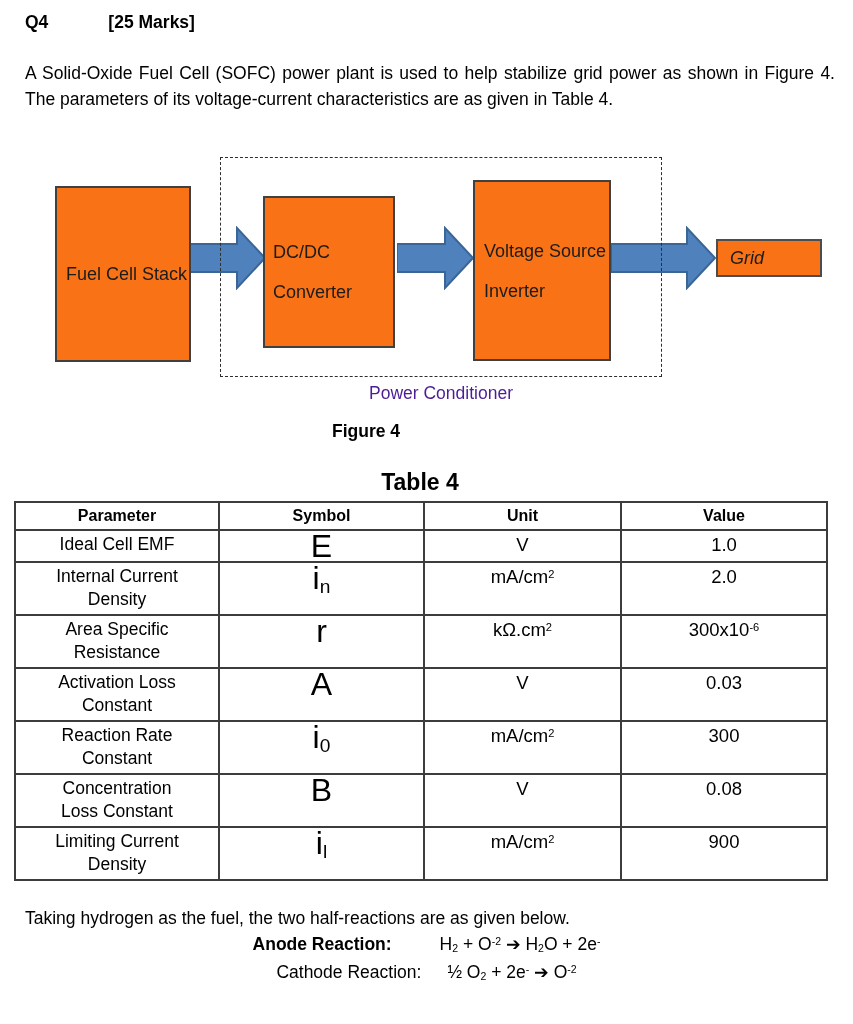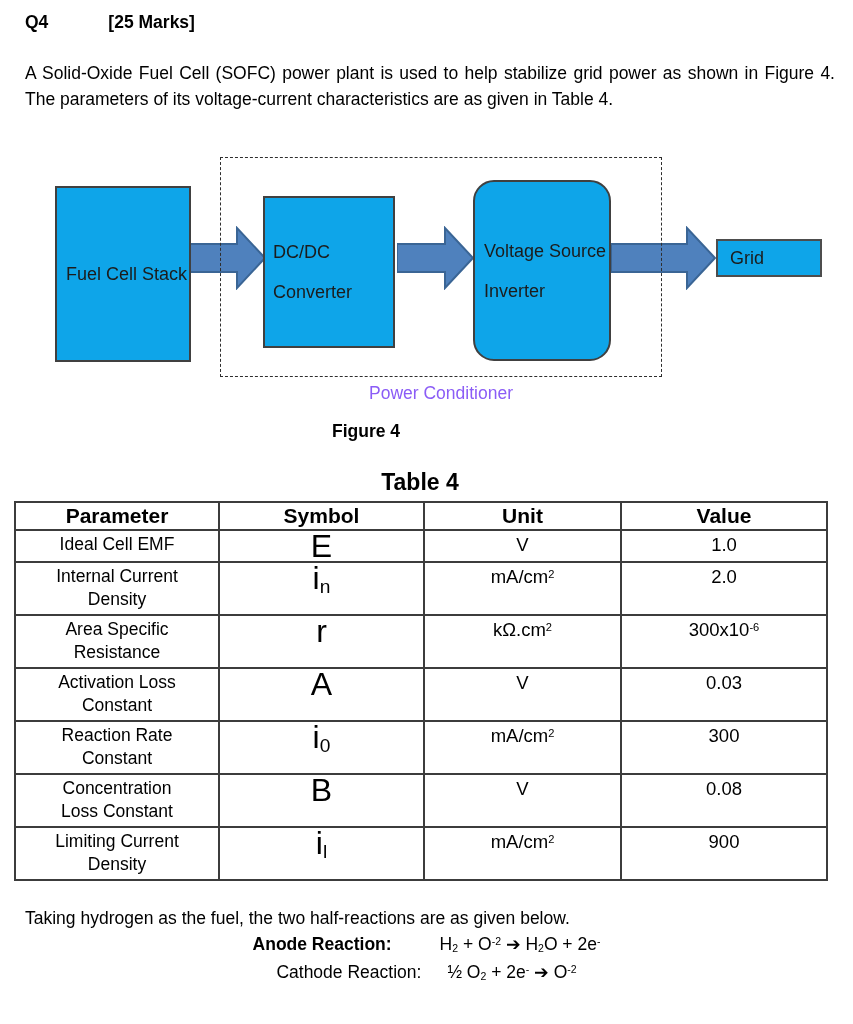--- a/index.html
+++ b/index.html
@@ -14,53 +14,53 @@
   
   .heading { margin: 10px 0 0 25px; font-size: 17.5px; font-weight: bold; line-height: 24px; }
   .heading .marks { margin-left: 60px; }
 
   
   .intro { margin: 26px 7px 0 25px; width: 810px; font-size: 17.5px; line-height: 26px; text-align: justify; }
 
   
   .figure { position: relative; height: 300px; margin-top: 35px; }
   .fig-box {
-    position: absolute; background: #0ea5e9; border: 2px solid #404040;
+    position: absolute; background: #f97316; border: 2px solid #404040;
     display: flex; align-items: center; z-index: 3;
     font-size: 18px; color: #1c1c1c;
   }
   .box-fuel { left: 55px; top: 39px; width: 136px; height: 176px; padding-left: 9px; line-height: 44px; }
   .box-dcdc { left: 263px; top: 49px; width: 132px; height: 152px; padding-left: 8px; line-height: 40px; }
-  .box-vsi  { left: 473px; top: 33px; width: 138px; height: 181px; padding-left: 9px; line-height: 40px; border-radius: 21px; }
-  .box-grid { left: 716px; top: 92px; width: 106px; height: 38px; padding-left: 12px; border-width: 2px; border-color: #4d4d4d; }
+  .box-vsi  { left: 473px; top: 33px; width: 138px; height: 181px; padding-left: 9px; line-height: 40px; }
+  .box-grid { left: 716px; top: 92px; width: 106px; height: 38px; padding-left: 12px; border-width: 2px; border-color: #4d4d4d; font-style: italic; }
   .dashed-boundary {
     position: absolute; left: 220px; top: 10px; width: 442px; height: 220px;
     border: 1.5px dashed #2e2e2e; background: transparent; z-index: 2;
   }
   .arrow-svg { position: absolute; top: 79px; z-index: 1; display: block; }
   .arrow-1 { left: 189px; }
   .arrow-2 { left: 397px; }
   .arrow-3 { left: 611px; }
   .pc-label {
     position: absolute; left: 220px; top: 236px; width: 442px;
-    text-align: center; font-size: 17.5px; color: #8b5cf6;
+    text-align: center; font-size: 17.5px; color: #4c1d95;
   }
   .fig-caption {
     position: absolute; left: 0; top: 274px; width: 732px;
     text-align: center; font-size: 17.5px; font-weight: bold;
   }
 
   
   .table-caption {
     width: 812px; margin: 22px 0 5px 14px;
     text-align: center; font-size: 23px; font-weight: bold;
   }
   table.params { border-collapse: collapse; margin-left: 14px; width: 812px; table-layout: fixed; }
   table.params th, table.params td { border: 2px solid #3c3c3c; text-align: center; }
-  table.params th { font-size: 21px; font-weight: bold; line-height: 22px; padding: 2px; }
+  table.params th { font-size: 16px; font-weight: bold; line-height: 22px; padding: 2px; }
   td.cell-param { font-size: 17.5px; line-height: 23px; padding: 2px 38px 3px; vertical-align: top; }
   td.cell-sym   { font-size: 32px;  line-height: 30px; padding: 0 2px; vertical-align: top; }
   td.cell-unit, td.cell-val { font-size: 18.5px; line-height: 24px; padding: 2px; vertical-align: top; }
 
   
   .rt-sub { font-size: 0.6em; position: relative; top: 0.22em; }
   .rt-sup { font-size: 0.6em; position: relative; top: -0.45em; }
   .rt-arr { font-weight: bold; font-family: "DejaVu Sans", sans-serif; }
 
   

